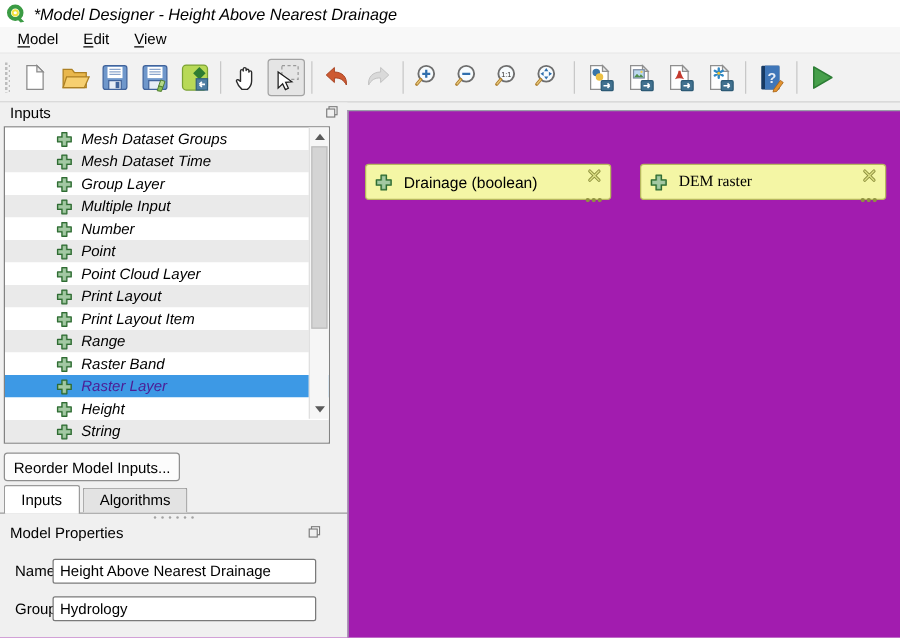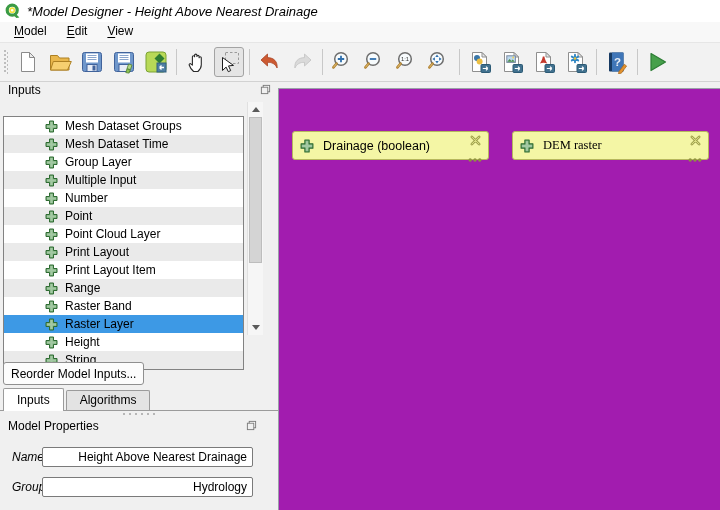--- a/index.html
+++ b/index.html
@@ -29,25 +29,25 @@
   .tbtn svg{width:24px;height:24px;display:block;}
   .tbtn.active{background:#e5e5e5;border-color:#a3a3a3;}
   .tsep{width:1px;height:26px;background:#c8c8c8;margin:0 4px;}
   .ticon{display:block;width:24px;height:24px;}
   
   .left-panel{position:absolute;top:82px;left:0;width:278px;bottom:0;background:#f0f0f0;}
   .dock-header{position:absolute;left:8px;right:7px;height:15px;display:flex;
     align-items:center;justify-content:space-between;}
   .dock-header .dtitle{font-size:12px;}
   .float-btn{width:12px;height:12px;display:flex;align-items:center;justify-content:center;}
-  .inputs-list{position:absolute;top:34px;left:3px;width:241px;height:254px;background:#ffffff;
-    border:1px solid #828282;box-sizing:border-box;overflow:hidden;}
+  .inputs-list{position:absolute;top:19px;left:3px;width:261px;height:254px;background:#ffffff;
+    border:1px solid #828282;box-sizing:border-box;overflow:hidden;font-style:italic;}
   .lrow{height:18px;display:flex;align-items:center;padding-left:41px;gap:7px;background:#ffffff;}
   .lrow.alt{background:#eaeaea;}
-  .lrow.sel{background:#3d99e5;color:#000000;}
+  .lrow.sel{background:#3d99e5;color:#4c1d95;}
   .plus{width:13px;height:13px;display:flex;}
   .plus svg{display:block;}
   .lbl{white-space:nowrap;}
   
   .sbar{position:absolute;top:1px;bottom:1px;right:1px;width:16px;background:#f6f6f6;
     border-left:1px solid #e0e0e0;box-sizing:border-box;}
   .sb-btn{position:absolute;left:0;width:15px;height:15px;display:flex;align-items:center;justify-content:center;}
   .sb-up{top:0;}
   .sb-down{bottom:0;}
   .tri-up{width:0;height:0;border-left:4px solid transparent;border-right:4px solid transparent;border-bottom:5px solid #5a5a5a;}
@@ -63,24 +63,24 @@
   .tab{padding:0 13px;line-height:19px;height:19px;background:#e3e3e3;
     border:1px solid #9b9b9b;border-bottom:none;border-radius:2px 2px 0 0;margin-right:2px;}
   .tab.active{background:#ffffff;height:22px;line-height:22px;margin-bottom:-1px;z-index:2;position:relative;}
   
   .splitter{position:absolute;top:331px;left:0;right:0;display:flex;justify-content:center;gap:4px;}
   .splitter i{width:2px;height:2px;border-radius:50%;background:#a3a3a3;display:block;}
   
   .props-header{position:absolute;top:336px;left:8px;right:21px;height:15px;display:flex;
     align-items:center;justify-content:space-between;}
   .field-row{position:absolute;left:0;right:0;height:20px;}
-  .flabel{position:absolute;left:12px;top:3px;font-style:italic;}
+  .flabel{position:absolute;left:12px;top:3px;}
   .finput{position:absolute;left:42px;top:0;width:211px;height:20px;box-sizing:border-box;
     border:1px solid #7a7a7a;border-radius:2px;background:#fff;padding:0 5px;
-    font-family:"Liberation Sans",sans-serif;font-size:12px;color:#000;outline:none;text-align:right;}
+    font-family:"Liberation Sans",sans-serif;font-size:12px;color:#000;outline:none;}
   
   .model-canvas{position:absolute;top:88px;left:278px;right:0;bottom:0;background:#a21caf;
     border-top:1px solid #9aa0a8;border-left:1px solid #9aa0a8;}
   .node{position:absolute;top:42px;width:197px;height:29px;background:#f4f6a5;
     border:1px solid #b6b75d;border-radius:3px;box-sizing:border-box;
     display:flex;align-items:center;gap:9px;padding:0 7px;}
   .node .plus{width:14px;height:14px;}
   .nlbl{font-size:12.5px;}
   .nx{position:absolute;top:3px;right:7px;width:11px;height:11px;}
   .ndots{position:absolute;bottom:4px;right:6px;width:14px;height:4px;}

